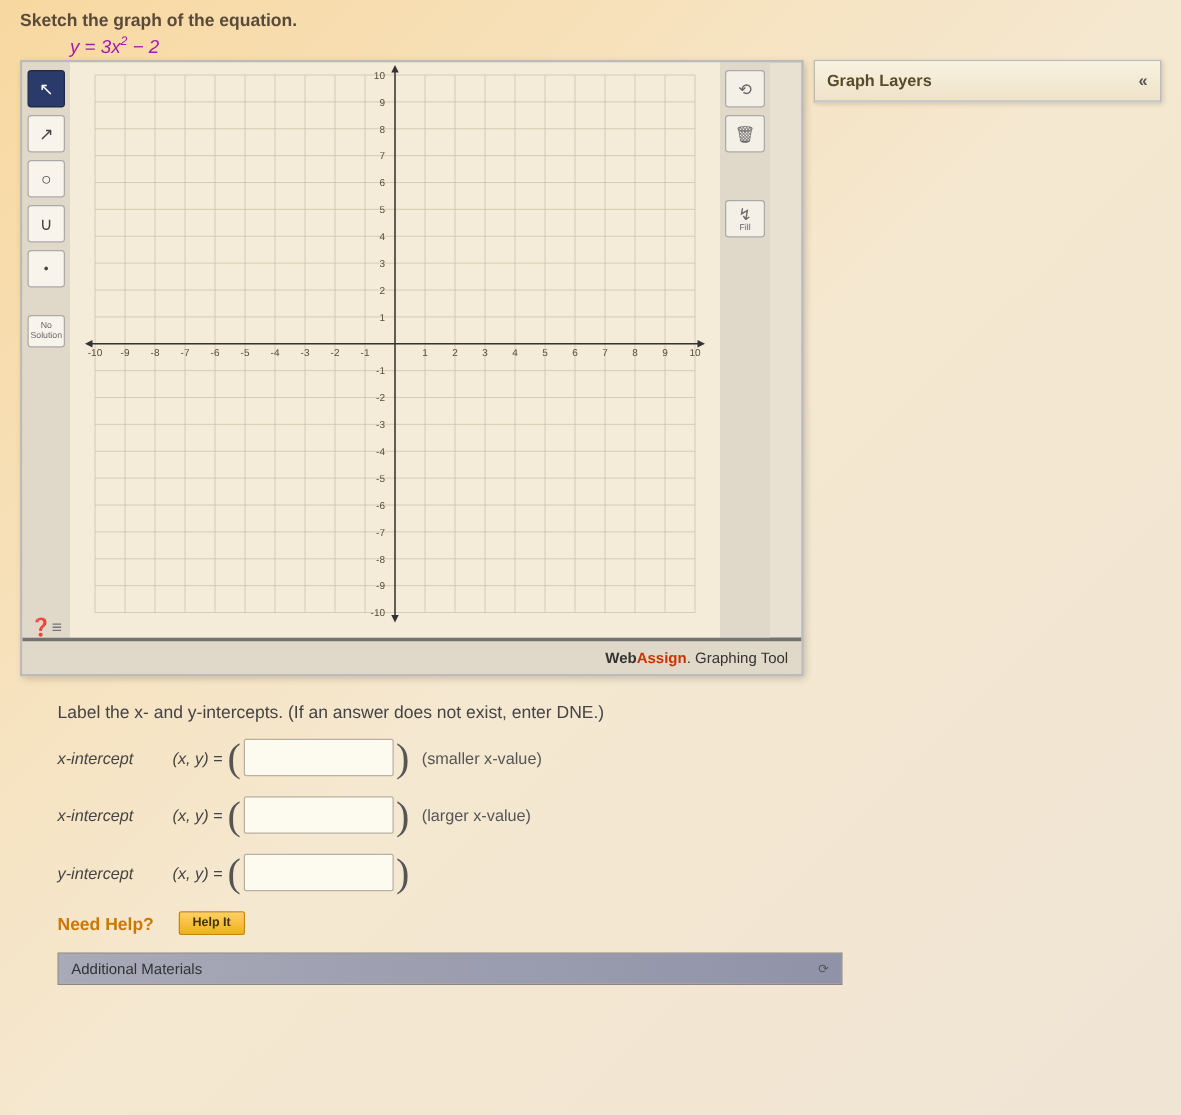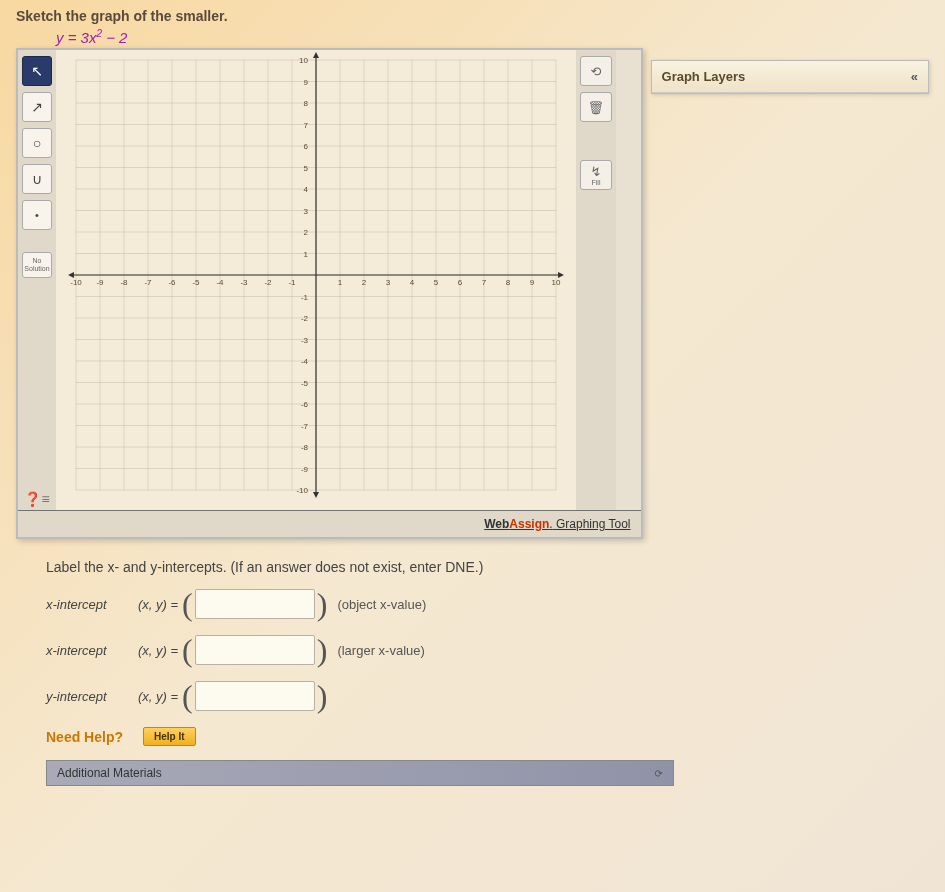--- a/index.html
+++ b/index.html
@@ -112,32 +112,30 @@
     color: #666;
     cursor: pointer;
   }
   .right-btn .ico { font-size: 13px; }
   .footer-bar {
     padding: 6px 10px;
     text-align: right;
     background: #e0d8c8;
     font-size: 12px;
     color: #333;
-    border-top: 1px solid #737373;
-    text-decoration: underline;
+    border-top: 3px solid #737373;
   }
   .footer-bar .wa { font-weight: bold; }
   .footer-bar .assign { color: #cc3300; font-weight: bold; }
   .layers-panel {
     margin-left: 8px;
     width: 280px;
     border: 1px solid #bbb;
     box-shadow: 1px 1px 4px rgba(0,0,0,0.15);
     background: linear-gradient(180deg, #faf5e8 0%, #f5ecd0 100%);
-    margin-top: 12px;
   }
   .layers-header {
     background: linear-gradient(180deg, #f8f2e0 0%, #efe3c8 100%);
     padding: 8px 10px;
     font-weight: bold;
     color: #5a4a2a;
     display: flex;
     justify-content: space-between;
     align-items: center;
     border-bottom: 1px solid #ccc;
@@ -224,21 +222,21 @@
     bottom: 30px;
     left: 6px;
     color: #777;
     font-size: 14px;
   }
 </style>
 </head>
 <body>
 
 <div class="container">
-  <div class="prompt">Sketch the graph of the smaller.</div>
+  <div class="prompt">Sketch the graph of the equation.</div>
   <div class="equation">
     <span>y = 3x</span><sup>2</sup><span> − 2</span>
   </div>
 
   <div class="graph-area">
     <div class="graph-panel">
       <div class="graph-panel-inner">
         <div class="toolbar-left">
           <div class="tool-btn active">↖</div>
           <div class="tool-btn">↗</div>
@@ -380,21 +378,21 @@
 
   <div class="below">
     <div class="instruct">Label the x- and y-intercepts. (If an answer does not exist, enter DNE.)</div>
 
     <div class="intercept-row">
       <span class="lbl">x-intercept</span>
       <span class="eq">(x, y) = </span>
       <span class="paren">(</span>
       <input class="ans-box" style="">
       <span class="paren">)</span>
-      <span class="hint">(object x-value)</span>
+      <span class="hint">(smaller x-value)</span>
     </div>
 
     <div class="intercept-row">
       <span class="lbl">x-intercept</span>
       <span class="eq">(x, y) = </span>
       <span class="paren">(</span>
       <input class="ans-box" style="">
       <span class="paren">)</span>
       <span class="hint">(larger x-value)</span>
     </div>

